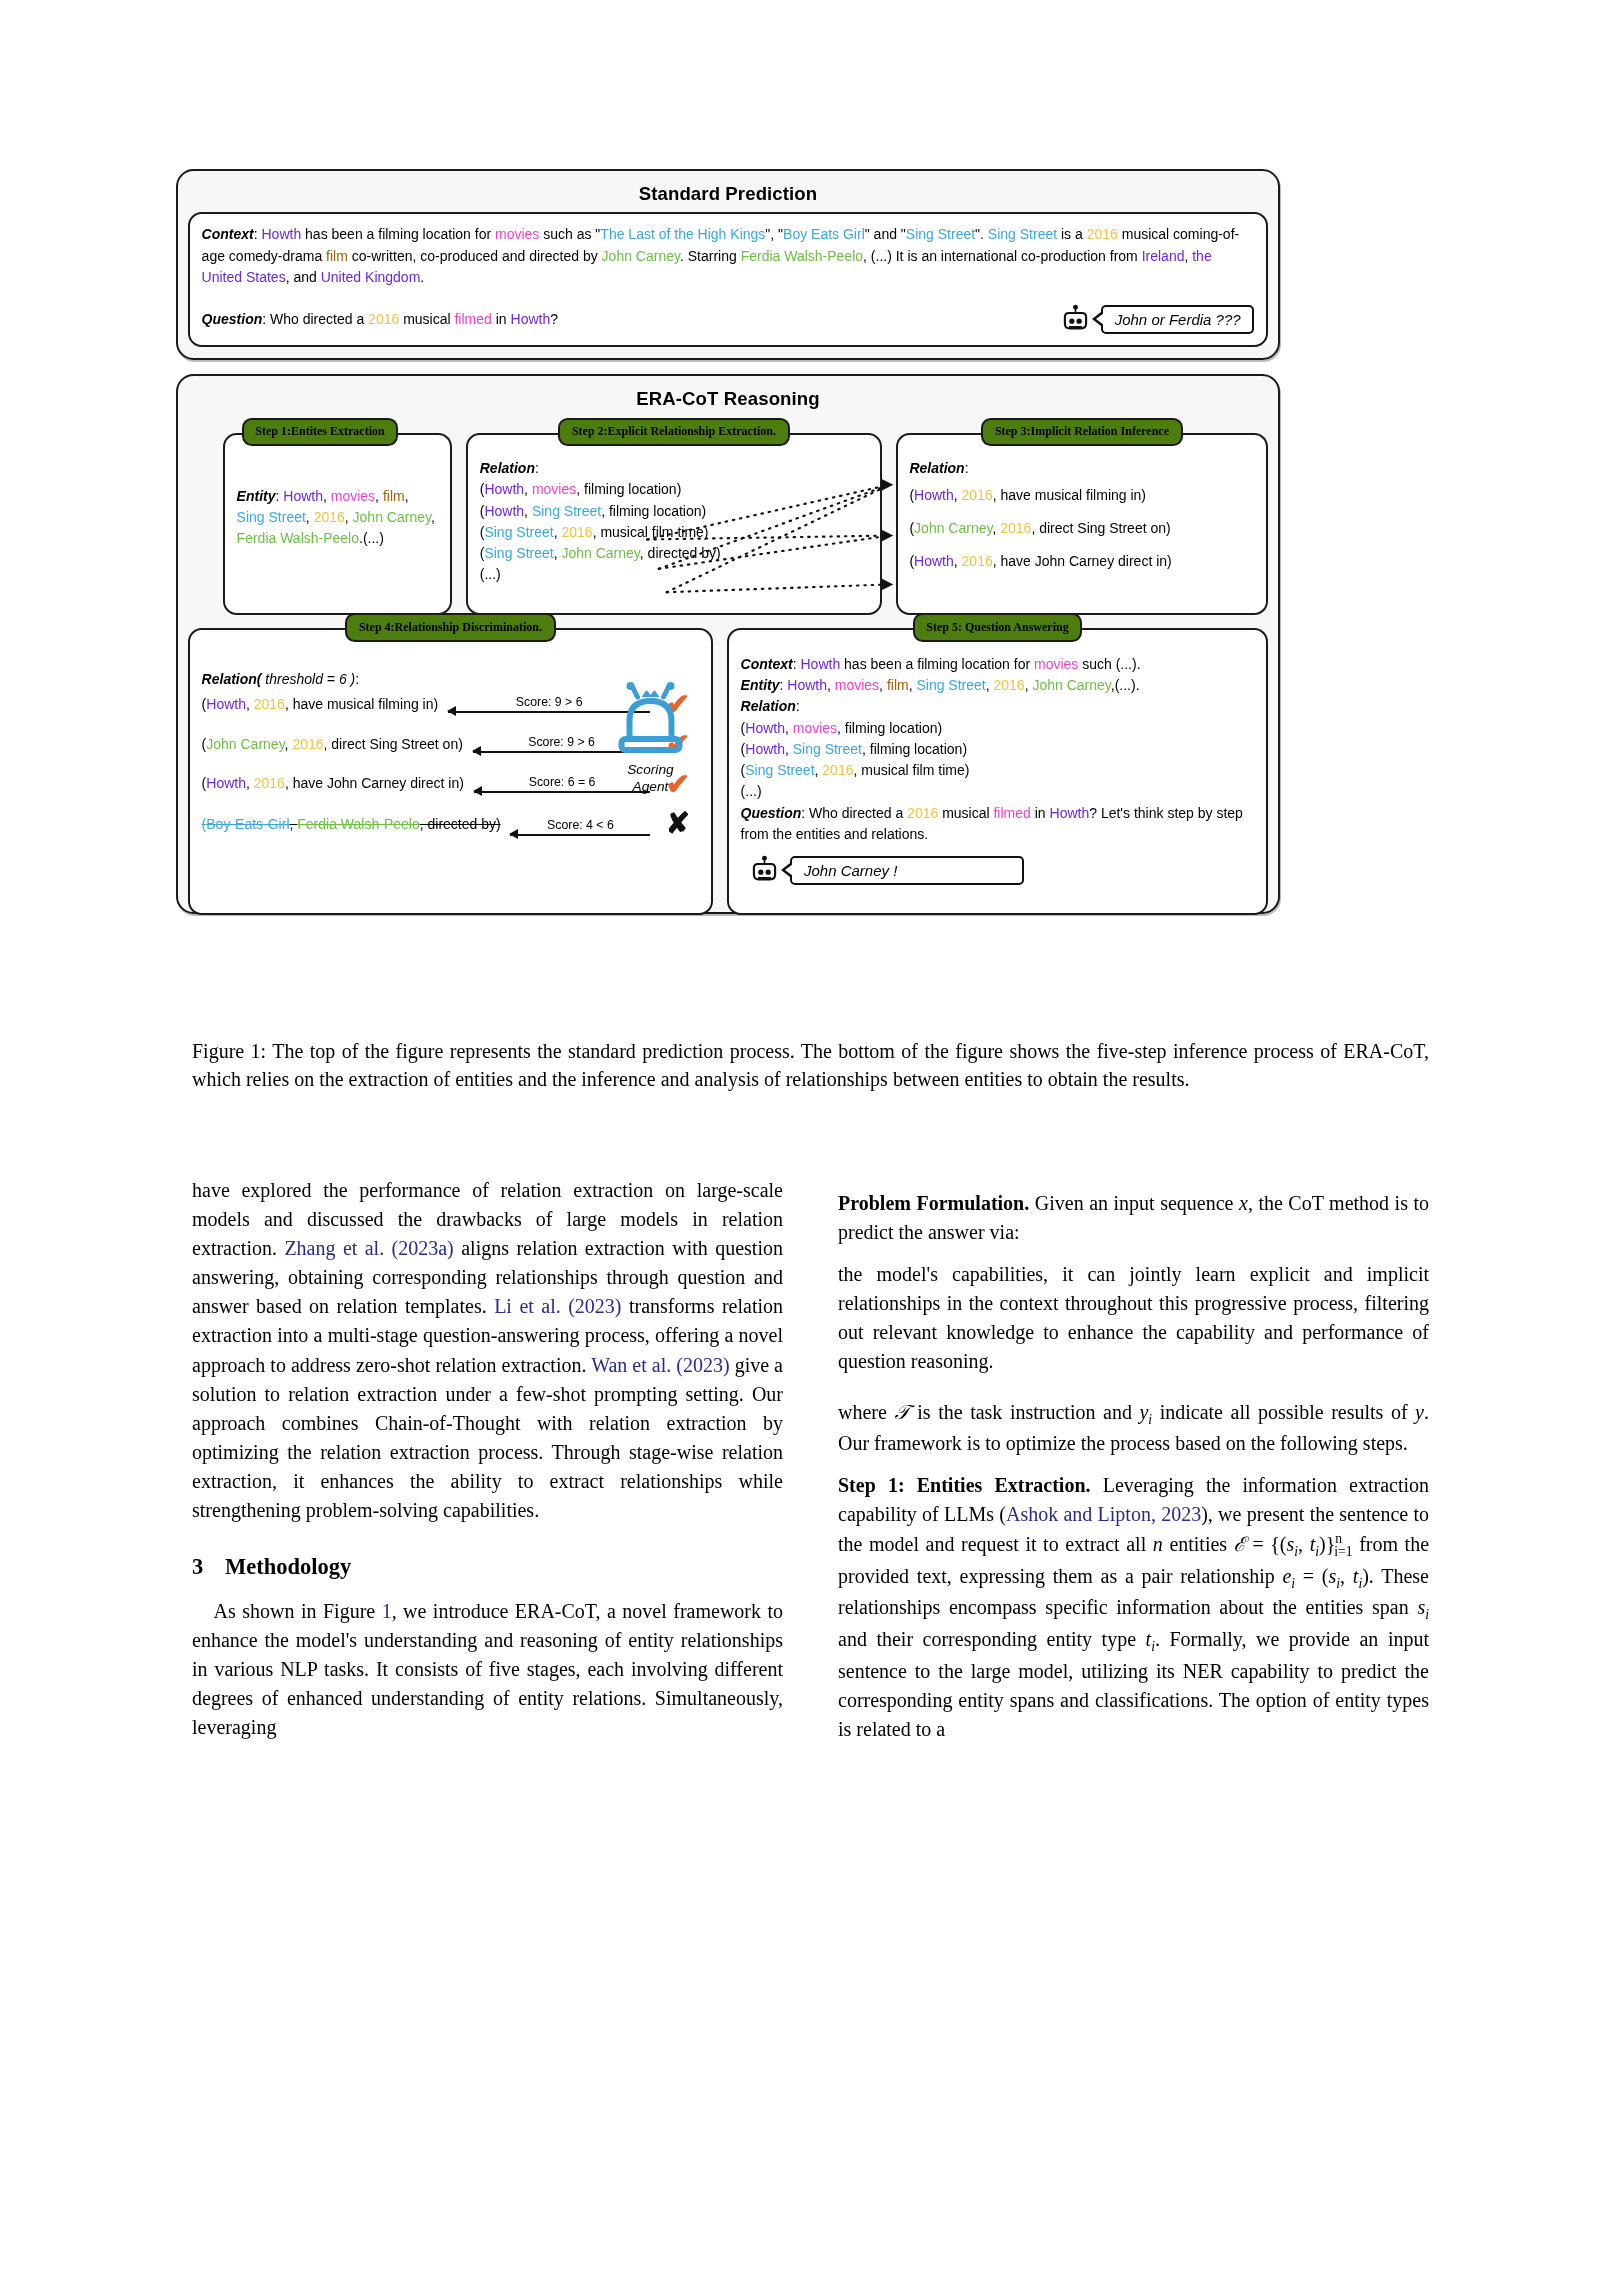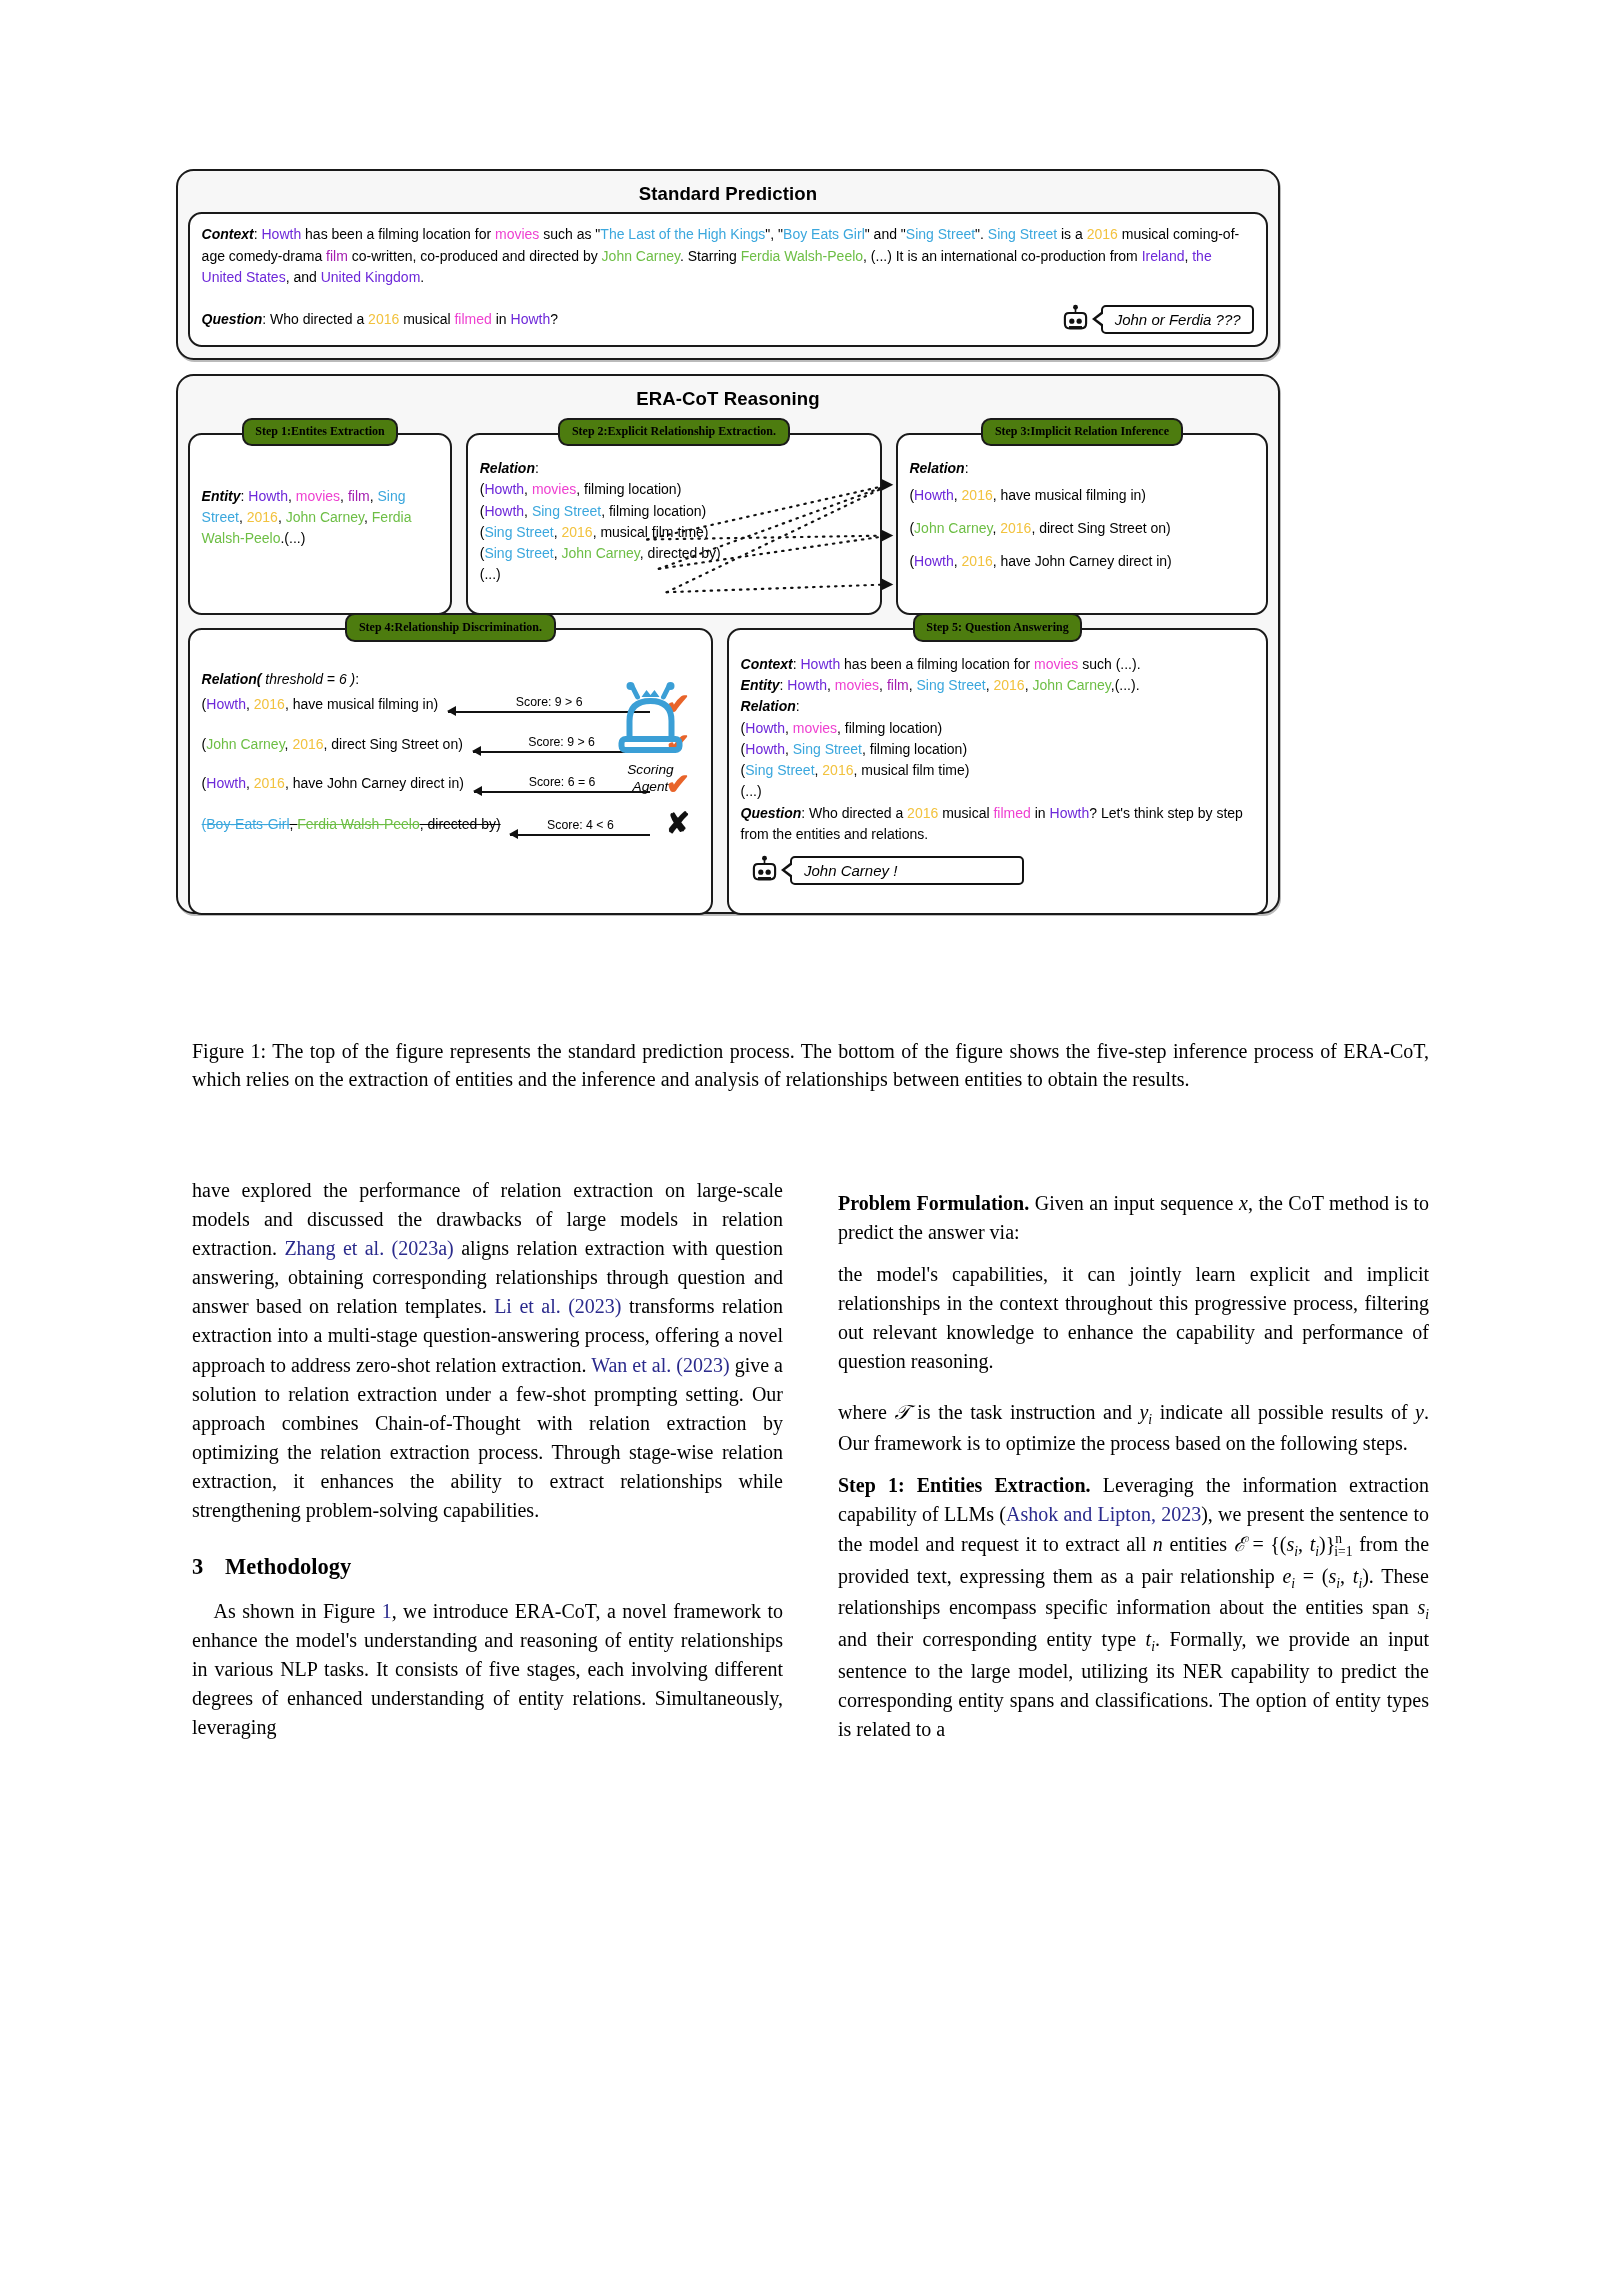--- a/index.html
+++ b/index.html
@@ -44,21 +44,21 @@
     font-family:"Liberation Sans", sans-serif;
     font-size:14px;
     line-height:1.52;
   }
   .fig-text b, .lbl{ font-weight:bold; font-style:italic; }
   .lbl{ font-family:"Liberation Sans", sans-serif; }
 
   
   .c-howth{color:#6d28d9;}
   .c-movies{color:#ee3fd0;}
-  .c-film{color:#a21caf;}
+  .c-film{color:#a16207;}
   .c-sing{color:#3ba7dd;}
   .c-2016{color:#f2c23e;}
   .c-john{color:#6dbe45;}
   .c-filmed{color:#ee3fd0;}
   .strike{text-decoration:line-through;}
 
   
   #std-panel{ position:relative; }
   #std-inner{ margin-top:2px; }
   .qrow{ display:flex; align-items:center; margin-top:15.7px; }
@@ -196,21 +196,21 @@
         </div>
       </div>
     </div>
 
     <div class="panel" id="era-panel">
       <div class="panel-title">ERA-CoT Reasoning</div>
 
       <div class="step-row" style="position:relative;">
         <div class="step" style="width:274px;">
           <div class="step-head-wrap"><span class="step-head">Step 1:Entites Extraction</span></div>
-          <div class="step-body" style="min-height:165px;">
+          <div class="step-body" style="min-height:165px;margin-left:35px;">
             <div class="fig-text" style="margin-top:27.4px;">
               <span class="lbl">Entity</span><span id="s1-entity"><span>: </span><span class="c-howth">Howth</span><span>, </span><span class="c-movies">movies</span><span>, </span><span class="c-film">film</span><span>, </span><span class="c-sing">Sing Street</span><span>, </span><span class="c-2016">2016</span><span>, </span><span class="c-john">John Carney</span><span>, </span><span class="c-john">Ferdia Walsh-Peelo</span><span>.(...)</span></span>
             </div>
           </div>
         </div>
 
         <div class="step" style="width:431px;">
           <div class="step-head-wrap"><span class="step-head">Step 2:Explicit Relationship Extraction.</span></div>
           <div class="step-body" style="min-height:165px;">
             <div class="fig-text">

